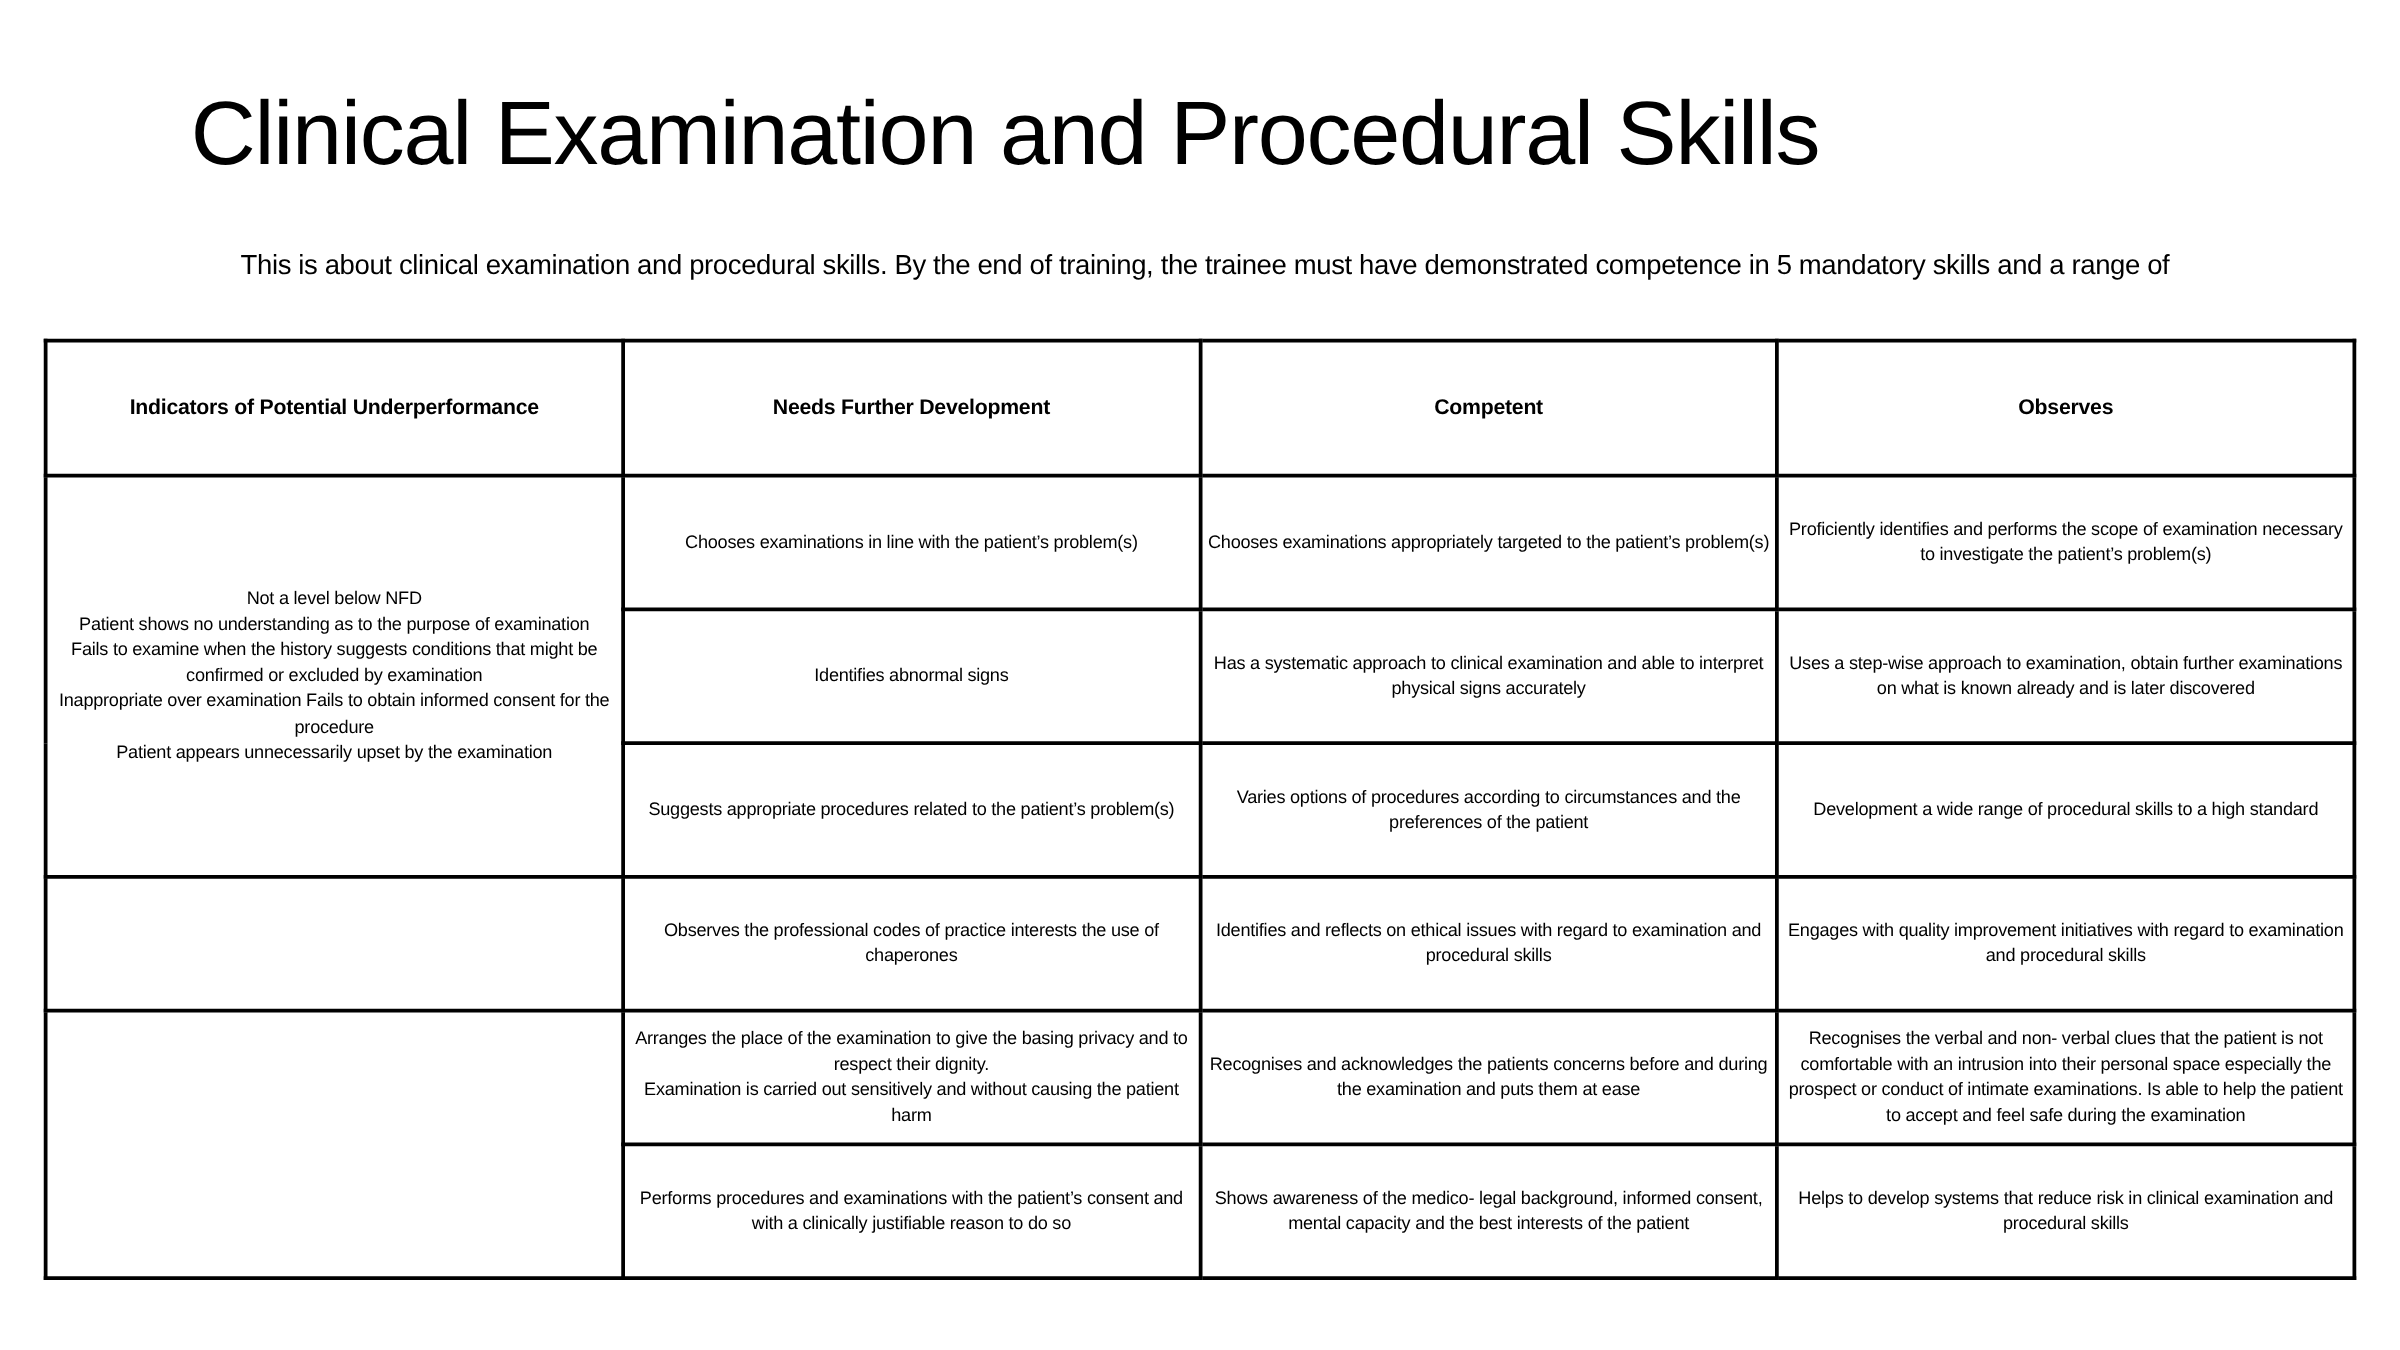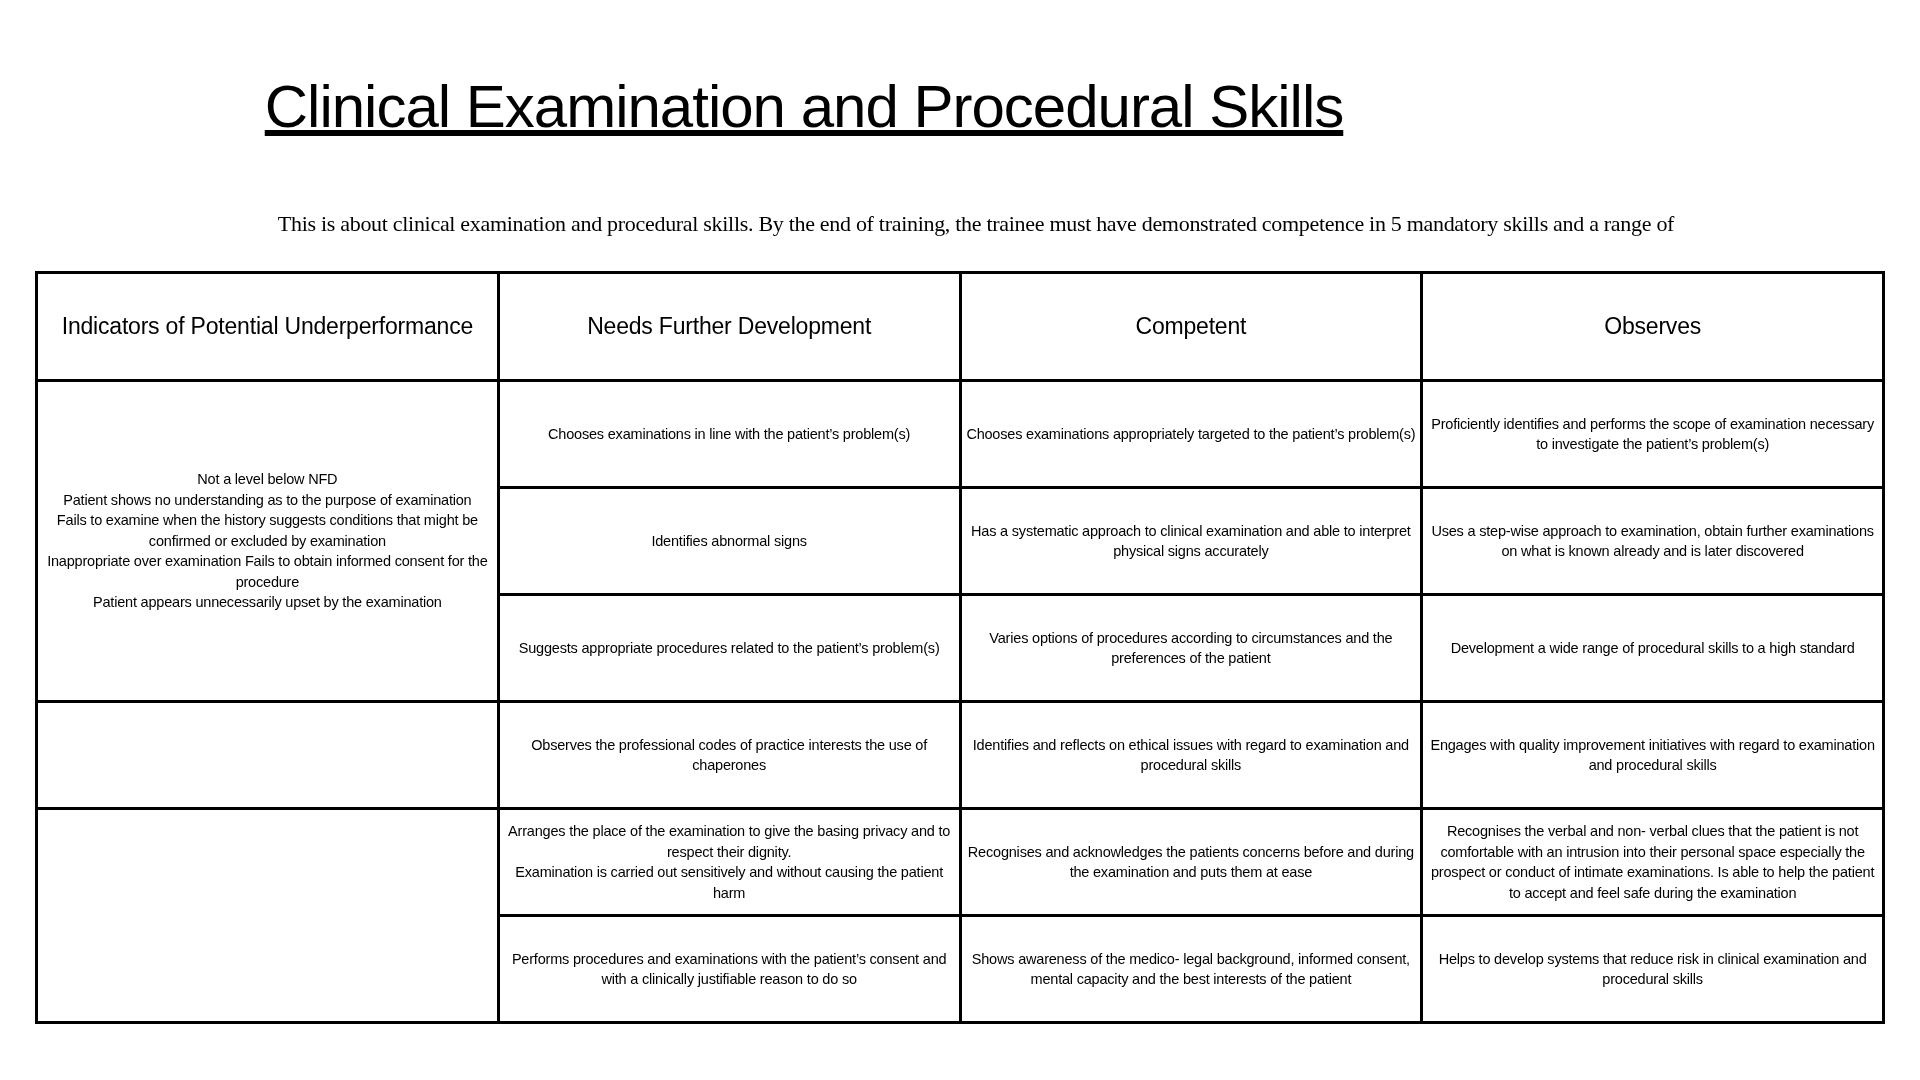--- a/index.html
+++ b/index.html
@@ -14,60 +14,58 @@
       overflow: hidden;
       color: #000000;
       font-family: "Liberation Sans", "DejaVu Sans", sans-serif;
     }
     .page-title {
       position: absolute;
       left: 0;
       top: 52px;
       width: 1608px;
       text-align: center;
-      font-size: 60px;
+      font-size: 72px;
       line-height: 110px;
       letter-spacing: -1px;
       font-weight: normal;
       margin: 0;
-      text-decoration: underline;
     }
     .page-subtitle {
       position: absolute;
       left: 100px;
       top: 193px;
       width: 1720px;
       text-align: center;
       font-size: 22px;
       line-height: 30px;
       letter-spacing: -0.3px;
-      margin: 16px;
-      font-family: Liberation Serif, serif;
+      margin: 4px;
     }
     .rubric {
       position: absolute;
       left: 35px;
       top: 271px;
       width: 1850px;
       border-collapse: collapse;
       table-layout: fixed;
     }
     .rubric th, .rubric td {
       border: 3px solid #000000;
       text-align: center;
       vertical-align: middle;
       padding: 0 4px;
       font-size: 14.5px;
       line-height: 20.5px;
       letter-spacing: -0.2px;
     }
     .rubric th {
       height: 105px;
-      font-size: 23px;
-      font-weight: normal;
+      font-size: 17px;
+      font-weight: bold;
       text-align: center;
     }
     .rubric td {
       height: 104px;
     }
     .line {
       display: block;
     }
   </style>
 </head>

